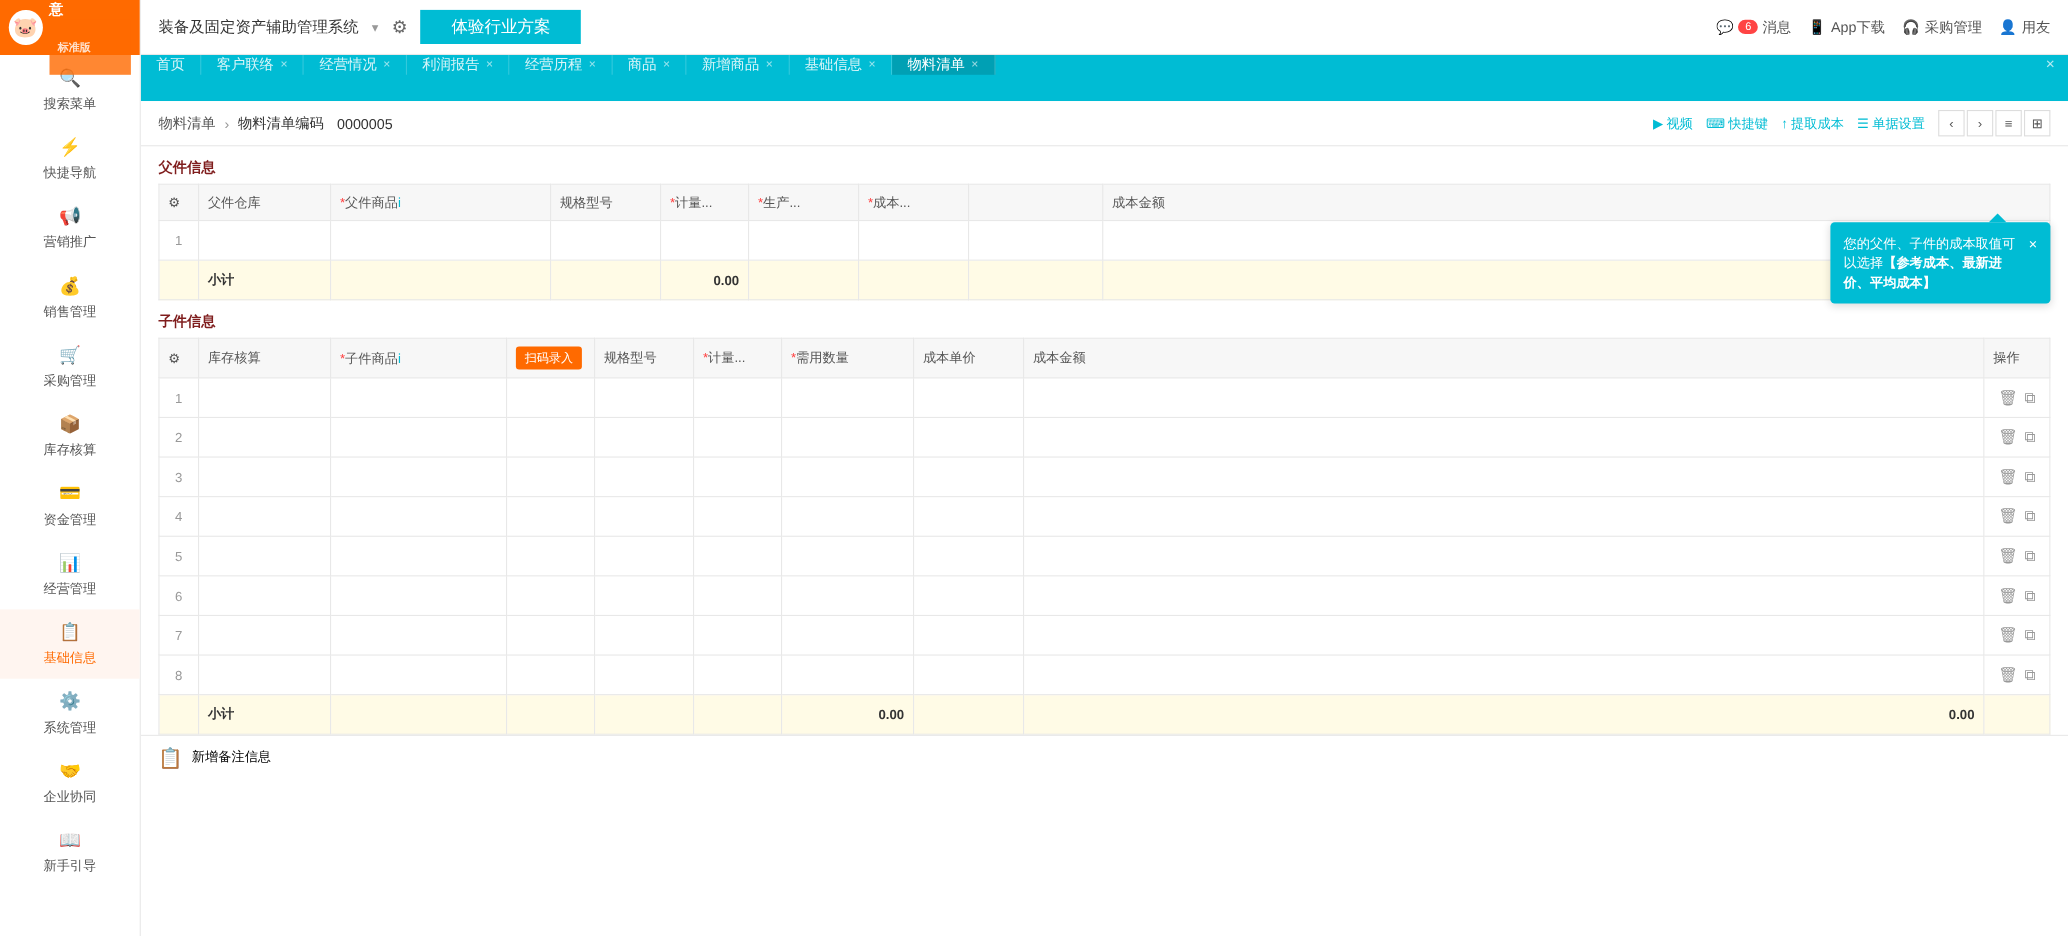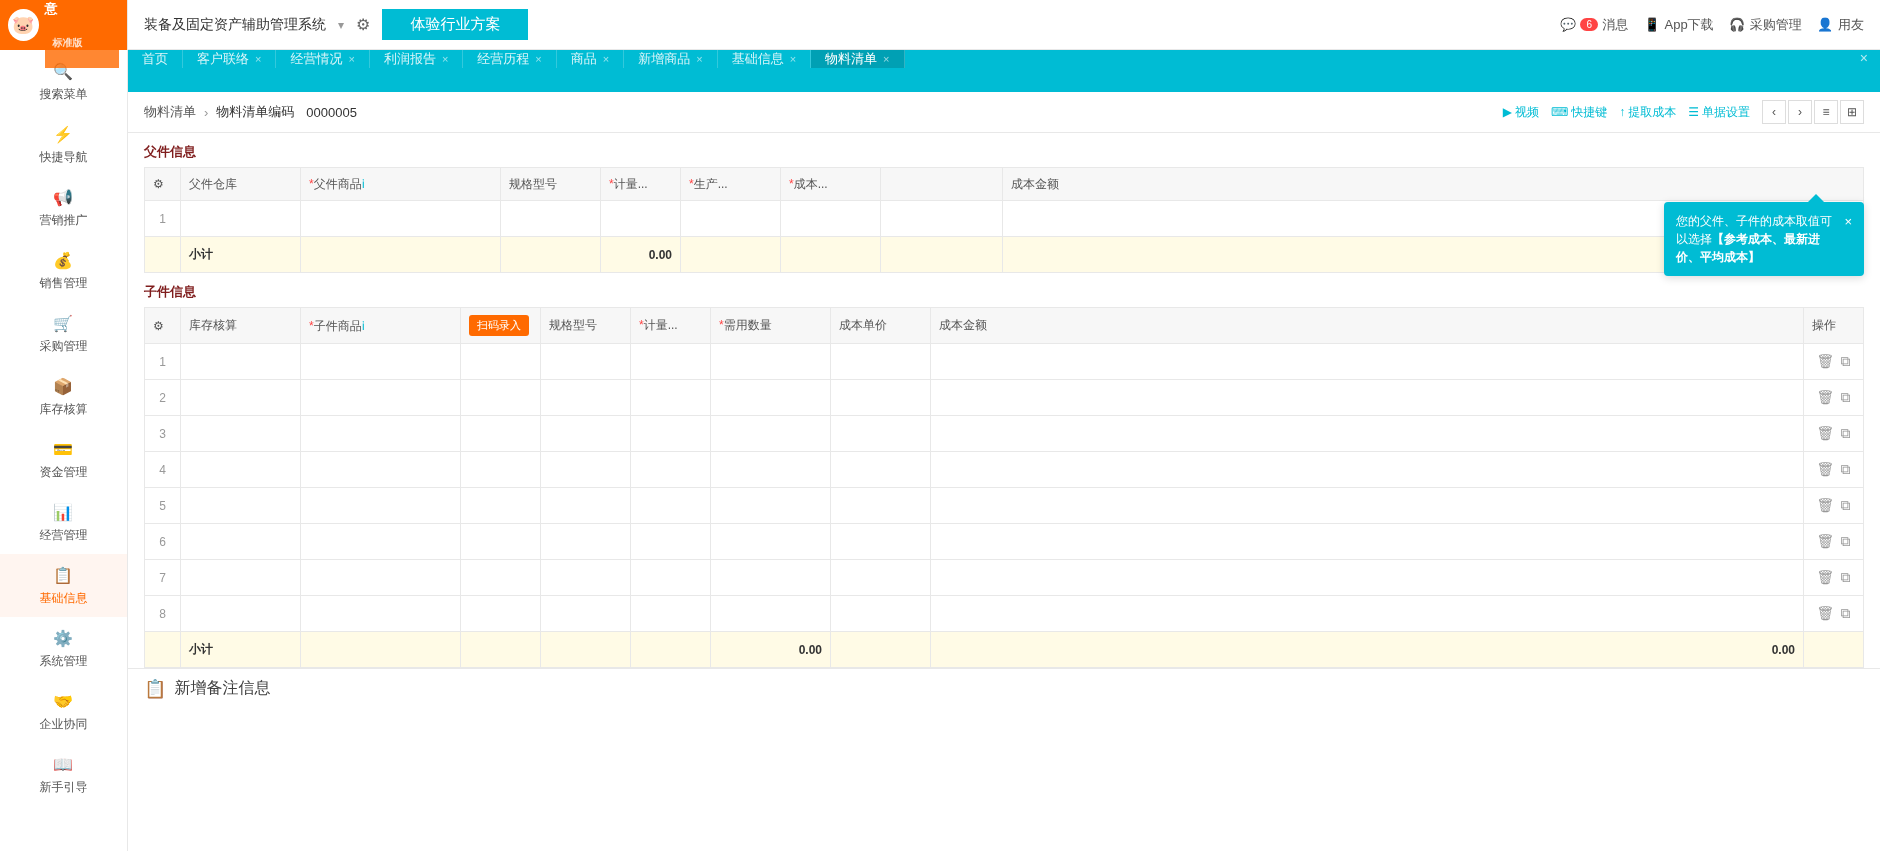--- a/index.html
+++ b/index.html
@@ -298,21 +298,21 @@
       padding: 8px 16px;
       background: #fff;
       display: flex;
       align-items: center;
       gap: 8px;
       font-size: 12px;
       color: #555;
       min-height: 40px;
     }
     .footer-icon { font-size: 18px; color: #00bcd4; }
-    .footer-text { color: #404040; font-size: 16px; text-align: right; }
+    .footer-text { color: #000000; font-size: 12px; text-align: right; }
 
     
     .num-right { text-align: right; }
 
     
     .nav-close-all {
       margin-left: auto;
       padding: 0 12px;
       display: flex;
       align-items: center;

